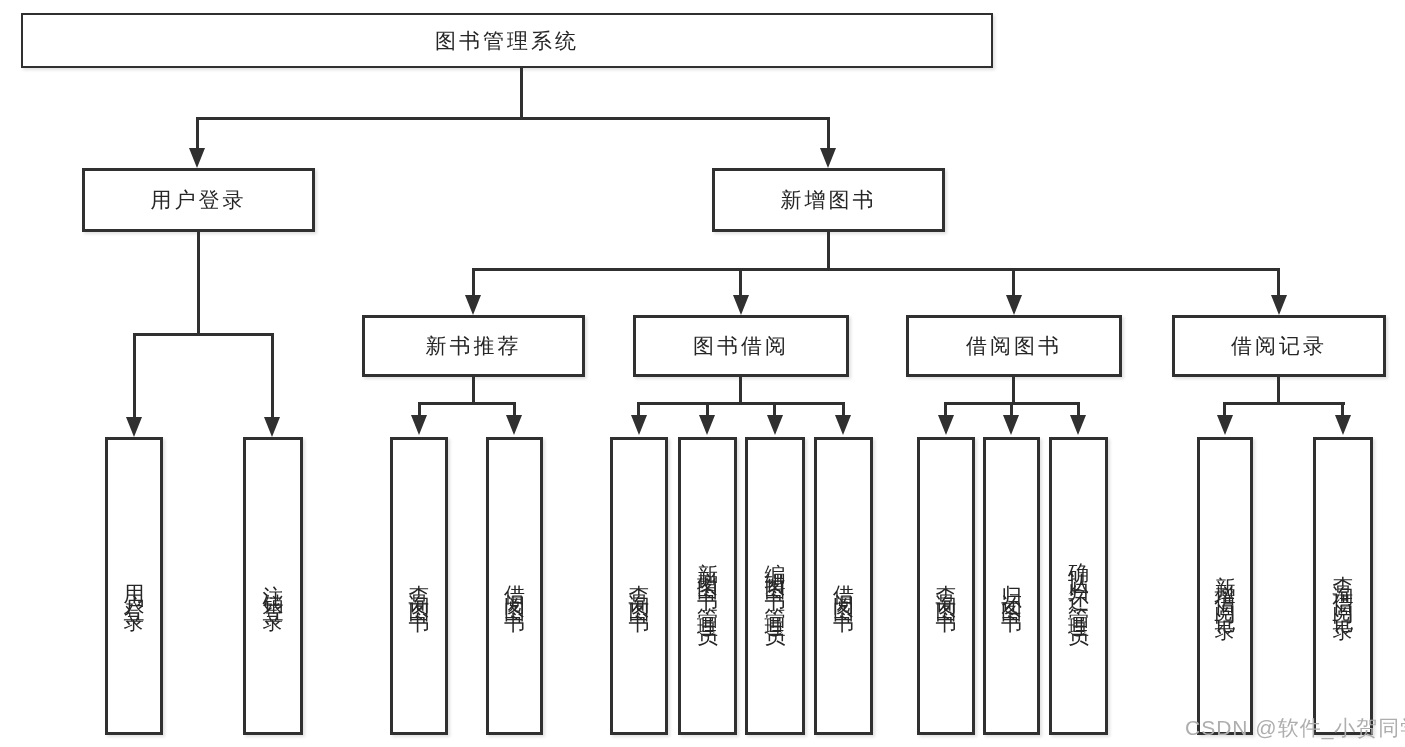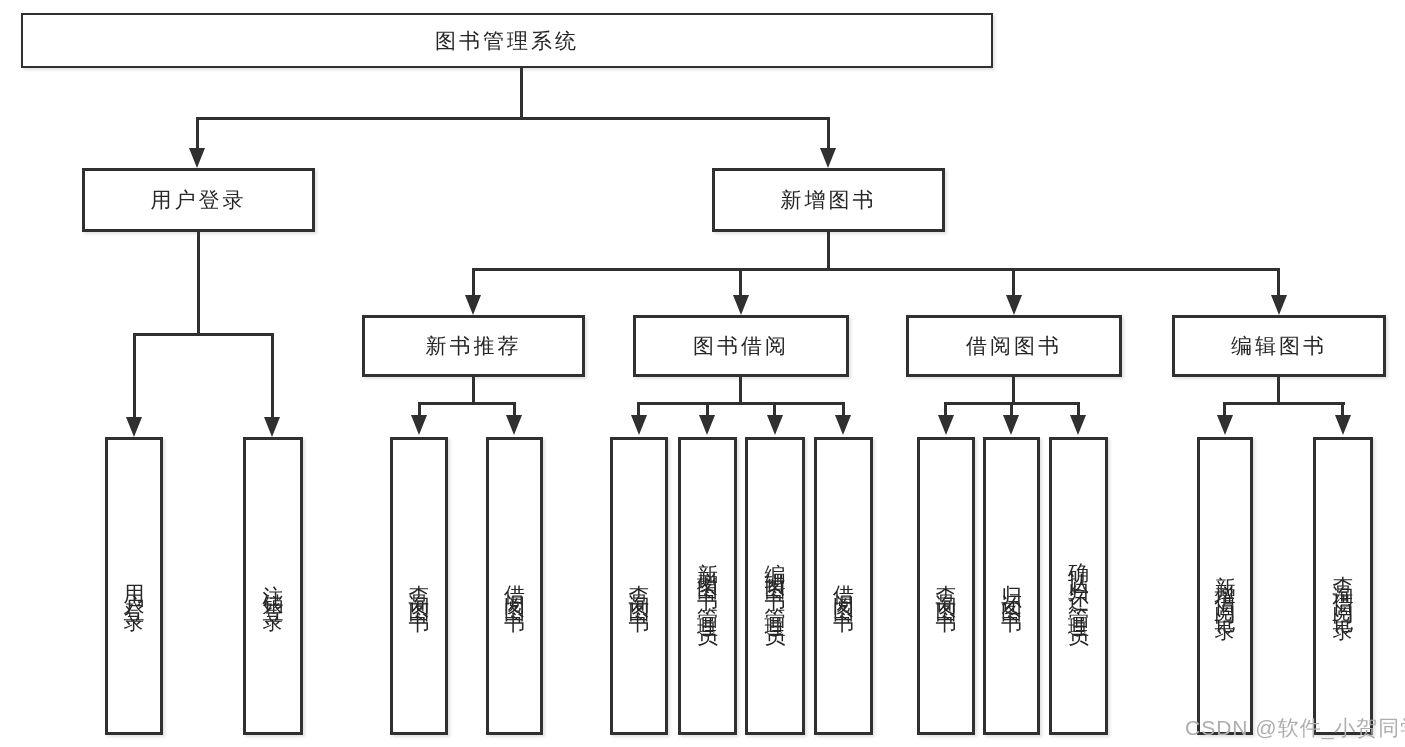--- a/index.html
+++ b/index.html
@@ -64,21 +64,21 @@
   <div class="lv" style="left:739px;top:268px;height:27px"></div>
   <div class="arrow" style="left:733px;top:295px"></div>
   <div class="lv" style="left:1012px;top:268px;height:27px"></div>
   <div class="arrow" style="left:1006px;top:295px"></div>
   <div class="lv" style="left:1277px;top:268px;height:27px"></div>
   <div class="arrow" style="left:1271px;top:295px"></div>
 
   <div class="box hbox l3" style="left:362px;width:223px">新书推荐</div>
   <div class="box hbox l3" style="left:633px;width:216px">图书借阅</div>
   <div class="box hbox l3" style="left:906px;width:216px">借阅图书</div>
-  <div class="box hbox l3" style="left:1172px;width:214px">编辑图书</div>
+  <div class="box hbox l3" style="left:1172px;width:214px">借阅记录</div>
 
   <div class="lv" style="left:472px;top:377px;height:27px"></div>
   <div class="lh" style="left:418px;top:402px;width:98px"></div>
   <div class="lv" style="left:418px;top:402px;height:13px"></div>
   <div class="arrow" style="left:411px;top:415px"></div>
   <div class="lv" style="left:513px;top:402px;height:13px"></div>
   <div class="arrow" style="left:506px;top:415px"></div>
 
   <div class="lv" style="left:739px;top:377px;height:27px"></div>
   <div class="lh" style="left:637px;top:402px;width:208px"></div>

